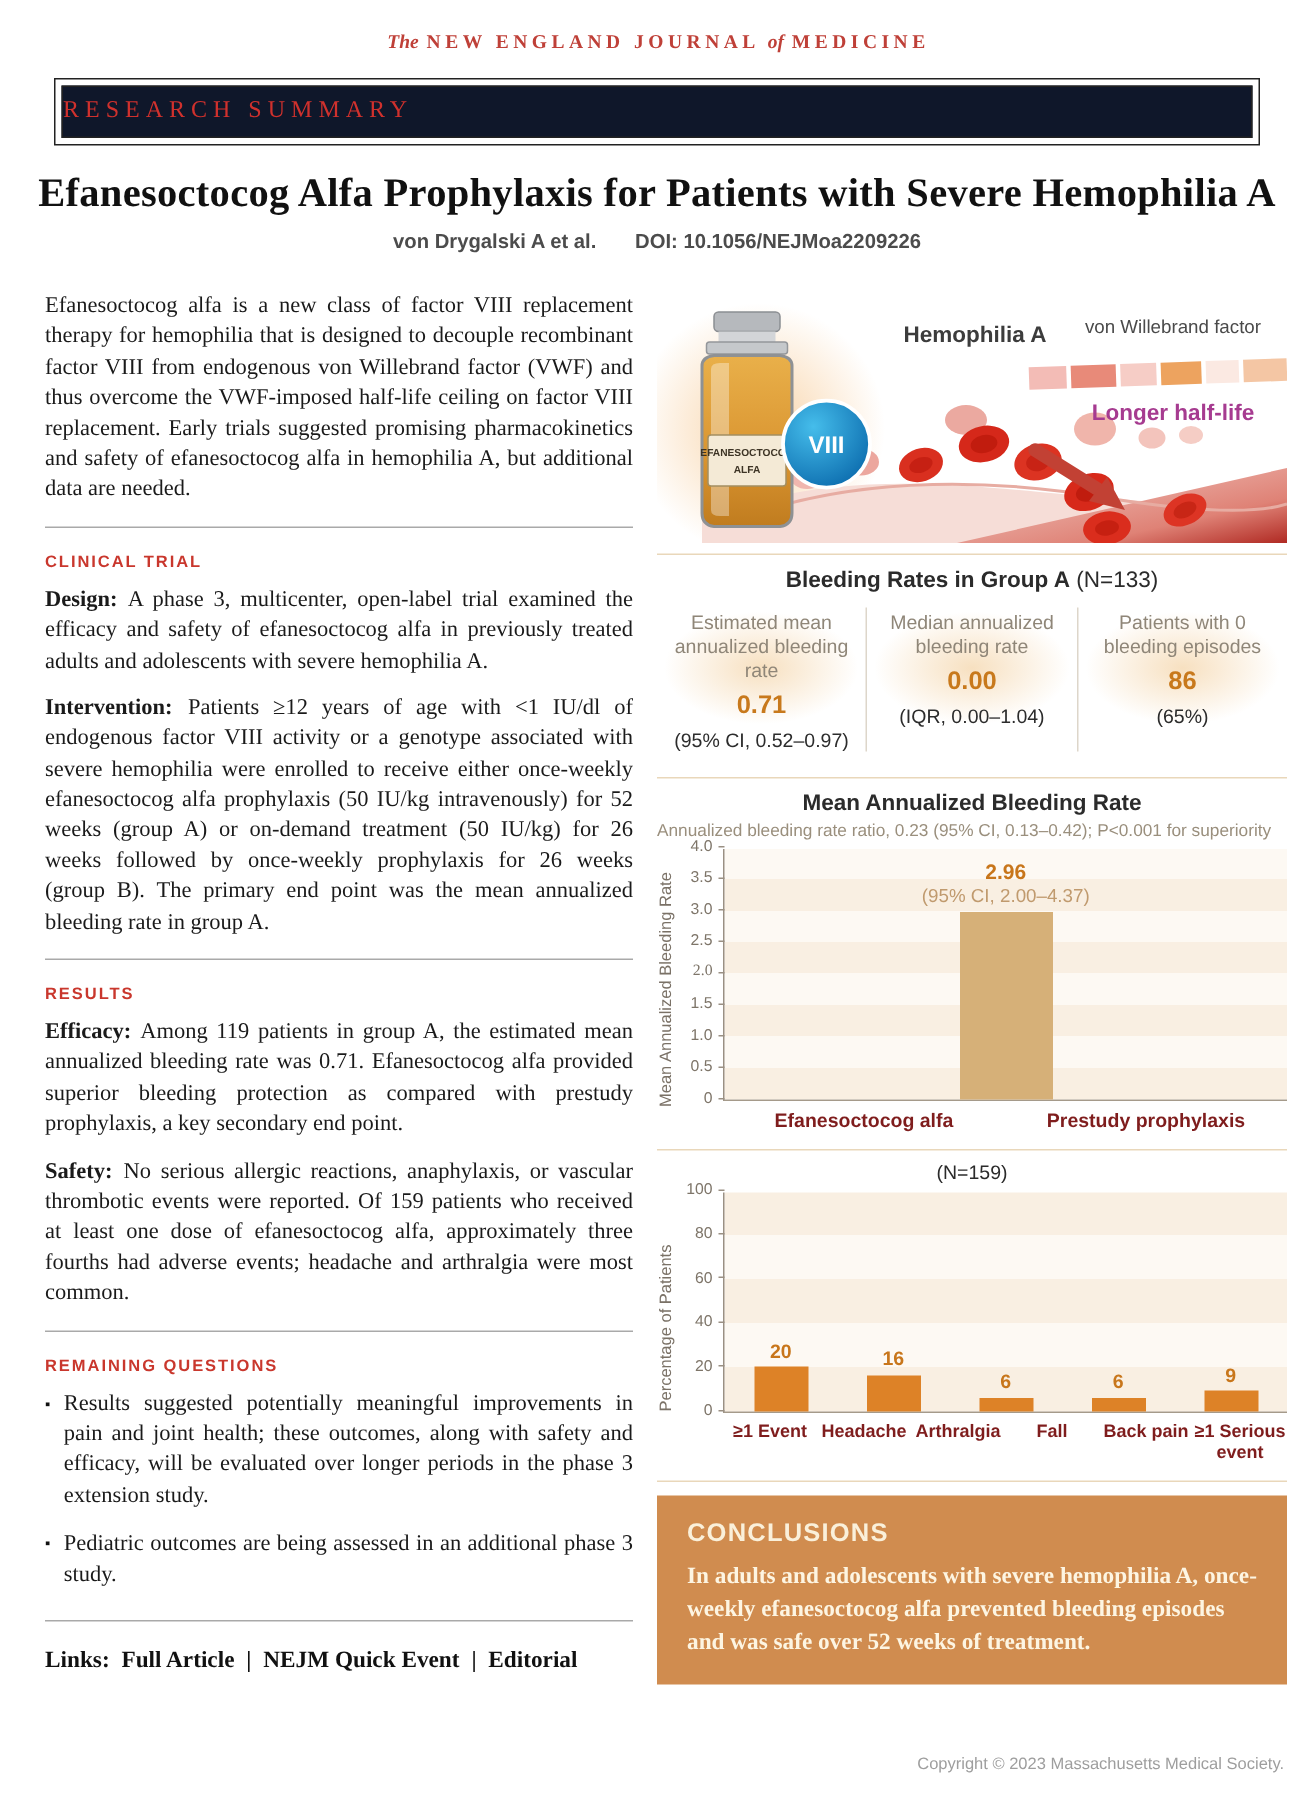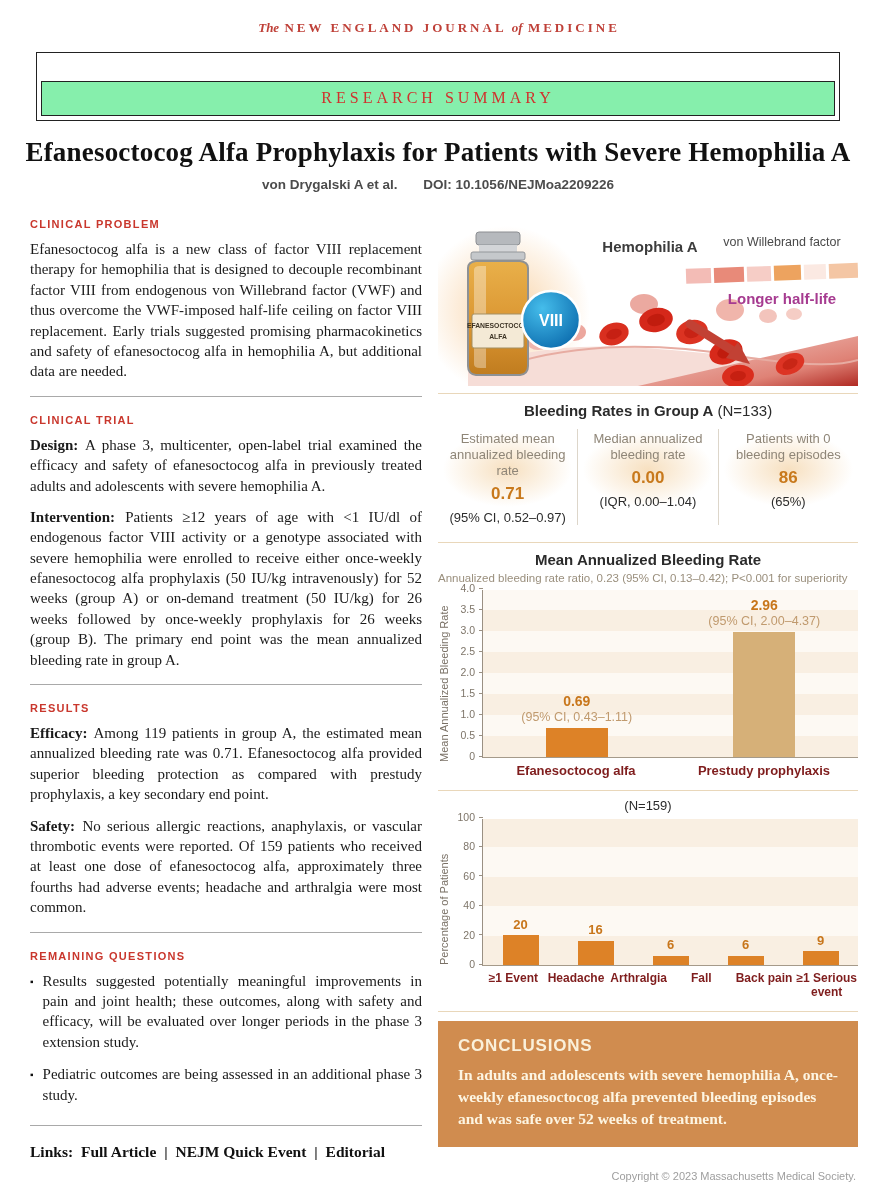--- a/index.html
+++ b/index.html
@@ -12,22 +12,22 @@
   .masthead {
     text-align:center; padding-top:20px; color:#bf4038;
     font-size:13px; font-weight:bold;
   }
   .masthead .caps { letter-spacing:3px;text-align:center; }
   .masthead i { font-weight:bold; letter-spacing:0; margin:0 2px; }
   .banner-outer {
     margin:16px 36px 0 36px; border:1.5px solid #222; padding:4px;
   }
   .banner-inner {
-    border:1px solid #222; background:#86efac; padding:7px 0 8px 0;
-    text-align:center; color:#d0312d; font-size:16px; letter-spacing:4px;margin-top:24px;
+    border:1px solid #222; background:#0f172a; padding:7px 0 8px 0;
+    color:#d0312d; font-size:16px; letter-spacing:4px;
   }
   .page-title {
     text-align:center; font-size:27px; font-weight:bold; color:#111;
     margin-top:16px; letter-spacing:0.2px;
   }
   .byline {
     text-align:center; margin-top:9px; font-family:"Liberation Sans", sans-serif;
     font-size:13.5px; font-weight:bold; color:#4c4c4c;
   }
   .byline span { margin:0 11px; }
@@ -137,21 +137,20 @@
 <div class="page-title">Efanesoctocog Alfa Prophylaxis for Patients with Severe Hemophilia A</div>
 <div class="byline">
   <span>von Drygalski A et al.</span>
   <span>DOI: 10.1056/NEJMoa2209226</span>
 </div>
 
 <div class="columns">
 
   <div class="leftcol">
 
-    <div class="sec-head">CLINICAL PROBLEM</div>
     <p>Efanesoctocog alfa is a new class of factor VIII replacement therapy for hemophilia that is designed to decouple recombinant factor VIII from endogenous von Willebrand factor (VWF) and thus overcome the VWF-imposed half-life ceiling on factor VIII replacement. Early trials suggested promising pharmacokinetics and safety of efanesoctocog alfa in hemophilia A, but additional data are needed.</p>
 
     <div class="hairline"></div>
 
     <div class="sec-head">CLINICAL TRIAL</div>
     <p><b>Design:</b> <span>A phase 3, multicenter, open-label trial examined the efficacy and safety of efanesoctocog alfa in previously treated adults and adolescents with severe hemophilia A.</span></p>
     <p><b>Intervention:</b> <span>Patients ≥12 years of age with &lt;1 IU/dl of endogenous factor VIII activity or a genotype associated with severe hemophilia were enrolled to receive either once-weekly efanesoctocog alfa prophylaxis (50 IU/kg intravenously) for 52 weeks (group A) or on-demand treatment (50 IU/kg) for 26 weeks followed by once-weekly prophylaxis for 26 weeks (group B). The primary end point was the mean annualized bleeding rate in group A.</span></p>
 
     <div class="hairline"></div>
 
@@ -299,43 +298,38 @@
       <div class="chart-title">Mean Annualized Bleeding Rate</div>
       <div class="chart-sub">Annualized bleeding rate ratio, 0.23 (95% CI, 0.13–0.42); P&lt;0.001 for superiority</div>
       <div class="chart-body">
         <div class="ylab">Mean Annualized Bleeding Rate</div>
         <div class="plot-wrap">
             <div class="ticks" style="height: 168px;">
               <div class="tick" style="bottom: -4px;">0</div>
               <div class="tick" style="bottom: 17px;">0.5</div>
               <div class="tick" style="bottom: 38px;">1.0</div>
               <div class="tick" style="bottom: 59px;">1.5</div>
-              <div class="tick" style="bottom: 80px;">2.0</div>
+              <div class="tick" style="bottom: 80px; font-family: Liberation Serif, serif;">2.0</div>
               <div class="tick" style="bottom: 101px;">2.5</div>
               <div class="tick" style="bottom: 122px;">3.0</div>
               <div class="tick" style="bottom: 143px;">3.5</div>
               <div class="tick" style="bottom: 164px;">4.0</div>
             </div>
             <div class="plotcol">
               <div class="plot" style="height: 168px; background: repeating-linear-gradient(to top, rgb(249, 239, 226) 0px, rgb(249, 239, 226) 21px, rgb(253, 249, 243) 21px, rgb(253, 249, 243) 42px);">
                 <div class="tmark" style="bottom: 0px;"></div>
                 <div class="tmark" style="bottom: 21px;"></div>
                 <div class="tmark" style="bottom: 42px;"></div>
                 <div class="tmark" style="bottom: 63px;"></div>
                 <div class="tmark" style="bottom: 84px;"></div>
                 <div class="tmark" style="bottom: 105px;"></div>
                 <div class="tmark" style="bottom: 126px;"></div>
                 <div class="tmark" style="bottom: 147px;"></div>
                 <div class="tmark" style="bottom: 168px;"></div>
                 <div class="slots">
-                  <div class="slot">
-                    <div class="bval">0.69</div>
-                    <div class="bci">(95% CI, 0.43–1.11)</div>
-                    <div class="bar" style="height: 28.98px; width: 62px; background: rgb(221, 130, 39);"></div>
-                  </div>
                   <div class="slot">
                     <div class="bval">2.96</div>
                     <div class="bci">(95% CI, 2.00–4.37)</div>
                     <div class="bar" style="height: 124.32px; width: 62px; background: rgb(214, 176, 120);"></div>
                   </div>
                 </div>
               </div>
               <div class="cats">
                 <div>Efanesoctocog alfa</div>
                 <div>Prestudy prophylaxis</div>

